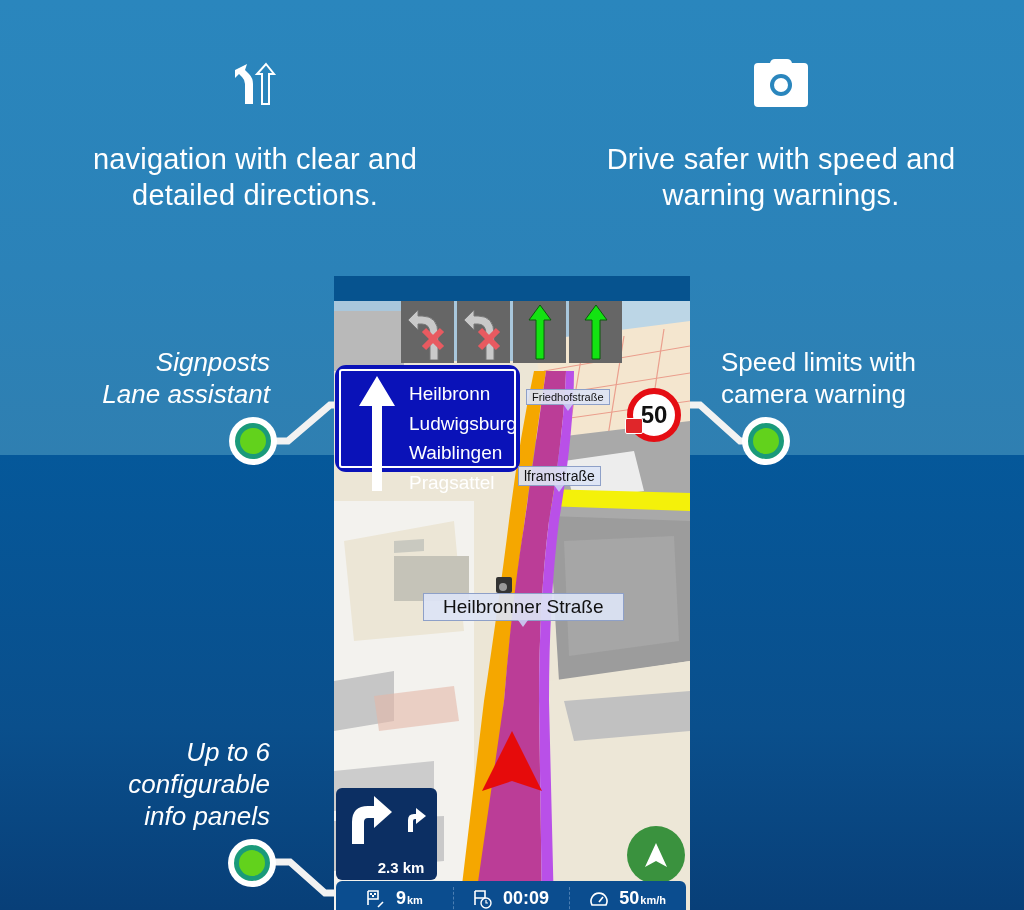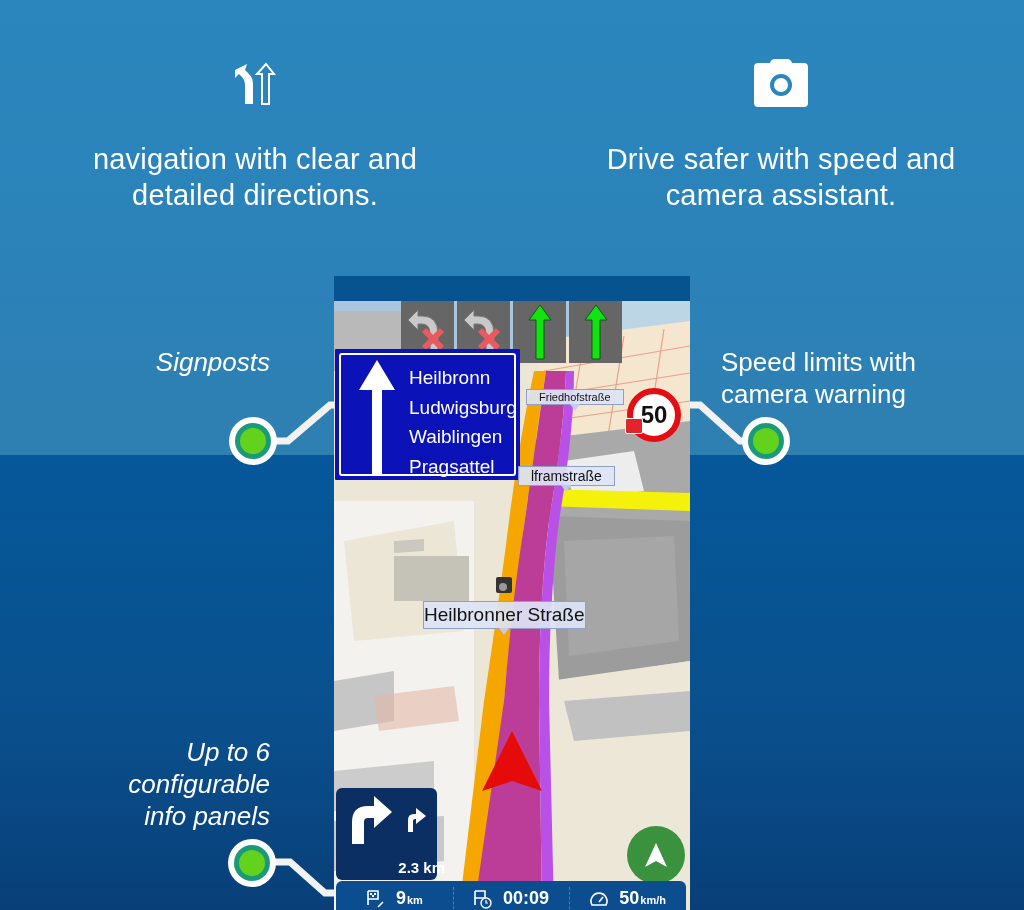--- a/index.html
+++ b/index.html
@@ -47,33 +47,33 @@
   .map { position: absolute; left: 0; top: 25px; width: 356px; height: 609px; overflow: hidden; }
   .map svg { position: absolute; left: 0; top: 0; }
 
   .lanes { position: absolute; left: 67px; top: 25px; height: 62px; display: flex; gap: 3px; }
   .lane {
     width: 53px; height: 62px; background: #666666; position: relative;
     display: flex; align-items: center; justify-content: center;
   }
 
   .signpost {
-    position: absolute; left: 1px; top: 73px; width: 185px; height: 131px;
-    background: #0a12b8; border: 2px solid #0a12b8; border-radius: 1px;
+    position: absolute; left: 1px; top: 89px; width: 185px; height: 107px;
+    background: #0a12b8; border: 2px solid #0a12b8; border-radius: 11px;
   }
   .signpost-inner {
     position: absolute; left: 2px; top: 2px; right: 2px; bottom: 2px;
     border: 2px solid #ffffff; border-radius: 3px;
   }
   .signpost-list { position: absolute; left: 68px; top: 8px; }
   .signpost-list div { font-size: 19px; line-height: 29.5px; color: #fff; }
 
   .street-tag {
     position: absolute; background: rgba(220,228,245,0.92); border: 1px solid #8ea0c8;
-    color: #111; padding: 0 12px; white-space: nowrap;
+    color: #111; padding: 0 5px; white-space: nowrap;
   }
   .street-tag::after {
     content: ""; position: absolute; left: 50%; bottom: -7px; margin-left: -5px;
     border-left: 5px solid transparent; border-right: 5px solid transparent;
     border-top: 7px solid rgba(200,200,240,0.95);
   }
   .speed-sign {
     position: absolute; left: 293px; top: 112px; width: 54px; height: 54px; border-radius: 50%;
     background: #fff; border: 6px solid #e50d13; display: flex; align-items: center; justify-content: center;
     font-weight: 700; font-size: 24px; color: #111;
@@ -81,21 +81,21 @@
   .cam-badge {
     position: absolute; left: 291px; top: 142px; width: 18px; height: 16px; background: #e0262a;
     border-radius: 2px; border: 1px solid #fff;
   }
 
   .turn-panel {
     position: absolute; left: 2px; top: 512px; width: 101px; height: 92px;
     background: #0c2f63; border-radius: 6px;
   }
   .turn-dist {
-    position: absolute; left: 8px; bottom: 4px; width: 100%; text-align: right;
+    position: absolute; left: 0; bottom: 4px; width: 100%; text-align: center;
     font-size: 15px; font-weight: 700; color: #fff; padding-left: 29px;
   }
   .compass {
     position: absolute; left: 293px; top: 550px; width: 58px; height: 58px; border-radius: 50%;
     background: #3a923e; display: flex; align-items: center; justify-content: center;
   }
   .infobar {
     position: absolute; left: 2px; top: 605px; width: 350px; height: 35px;
     background: #0b4d8f; border-radius: 6px; display: flex;
   }
@@ -128,25 +128,26 @@
 
 <div class="feature-icon" style="left:754px;top:57px;width:54px;height:50px;">
   <svg width="54" height="50" viewBox="0 0 54 50">
     <path d="M16 6 Q17 2 21 2 L33 2 Q37 2 38 6 L50 6 Q54 6 54 10 L54 46 Q54 50 50 50 L4 50 Q0 50 0 46 L0 10 Q0 6 4 6 Z" fill="#fff"></path>
     <circle cx="27" cy="28" r="11" fill="#2a86bd"></circle>
     <circle cx="27" cy="28" r="7" fill="#fff"></circle>
   </svg>
 </div>
 <div class="headline" style="left:585px;top:141px;width:392px;text-align:center;">
   <div>Drive safer with speed and</div>
-  <div>camera assistant.</div>
+  <div>warning warnings.</div>
 </div>
 
 <div class="side-label right-align" style="left:60px;top:346px;width:210px;">
   <div>Signposts</div>
+  <div>Lane assistant</div>
 </div>
 <div class="side-label" style="left:721px;top:346px;width:260px;">
   <div>Speed limits with</div>
   <div>camera warning</div>
 </div>
 <div class="side-label right-align" style="left:60px;top:736px;width:210px;">
   <div>Up to 6</div>
   <div>configurable</div>
   <div>info panels</div>
 </div>
@@ -238,21 +239,21 @@
         <div>Heilbronn</div>
         <div>Ludwigsburg</div>
         <div>Waiblingen</div>
         <div>Pragsattel</div>
       </div>
     </div>
   </div>
 
   <div class="street-tag" style="left:192px;top:113px;font-size:11px;line-height:14px;">Friedhofstraße</div>
   <div class="street-tag" style="left:184px;top:190px;font-size:14px;line-height:18px;">lframstraße</div>
-  <div class="street-tag" style="left:89px;top:325px;font-size:19px;line-height:26px;padding:0 0;">Heilbronner Straße</div>
+  <div class="street-tag" style="left:89px;top:317px;font-size:19px;line-height:26px;padding:0 19px;">Heilbronner Straße</div>
 
   <div class="speed-sign">50</div>
   <div class="cam-badge"></div>
 
   <div class="turn-panel">
     <svg style="position:absolute;left:12px;top:8px;" width="48" height="48" viewBox="0 0 48 48">
       <path d="M4 48 L4 26 Q4 10 20 10 L26 10 L26 0 L44 16 L26 32 L26 22 L20 22 Q16 22 16 26 L16 48 Z" fill="#fff"></path>
     </svg>
     <svg style="position:absolute;left:70px;top:20px;" width="20" height="24" viewBox="0 0 20 24">
       <path d="M2 24 L2 12 Q2 6 8 6 L10 6 L10 0 L20 8 L10 16 L10 11 L9 11 Q7 11 7 13 L7 24 Z" fill="#fff"></path>

